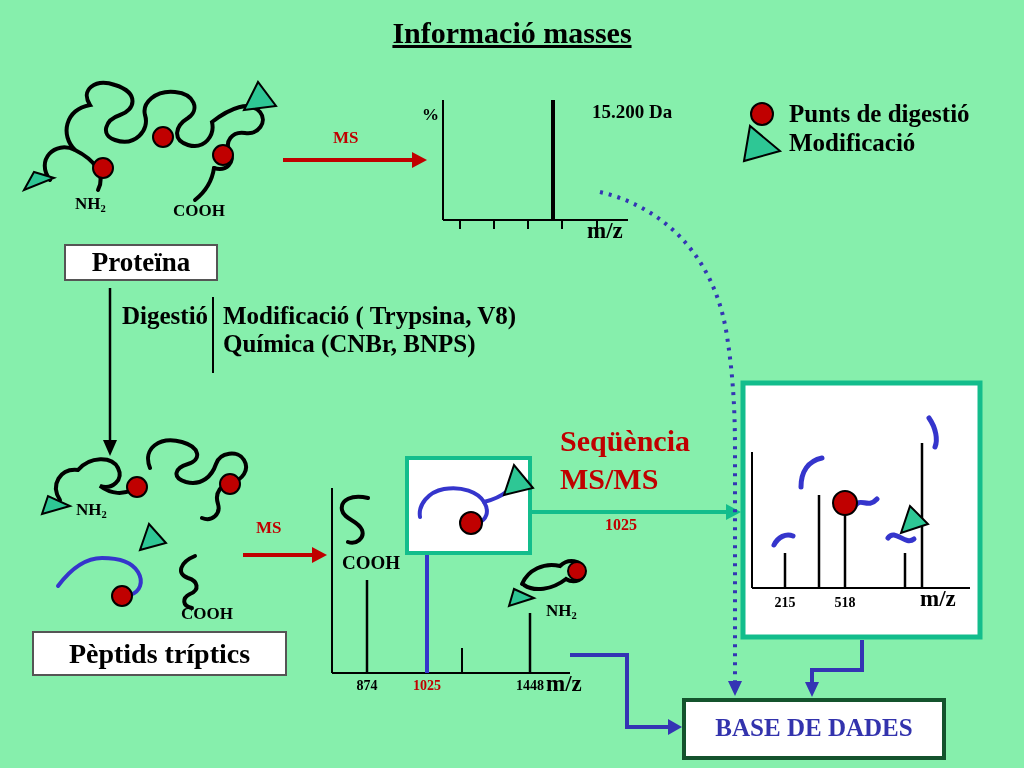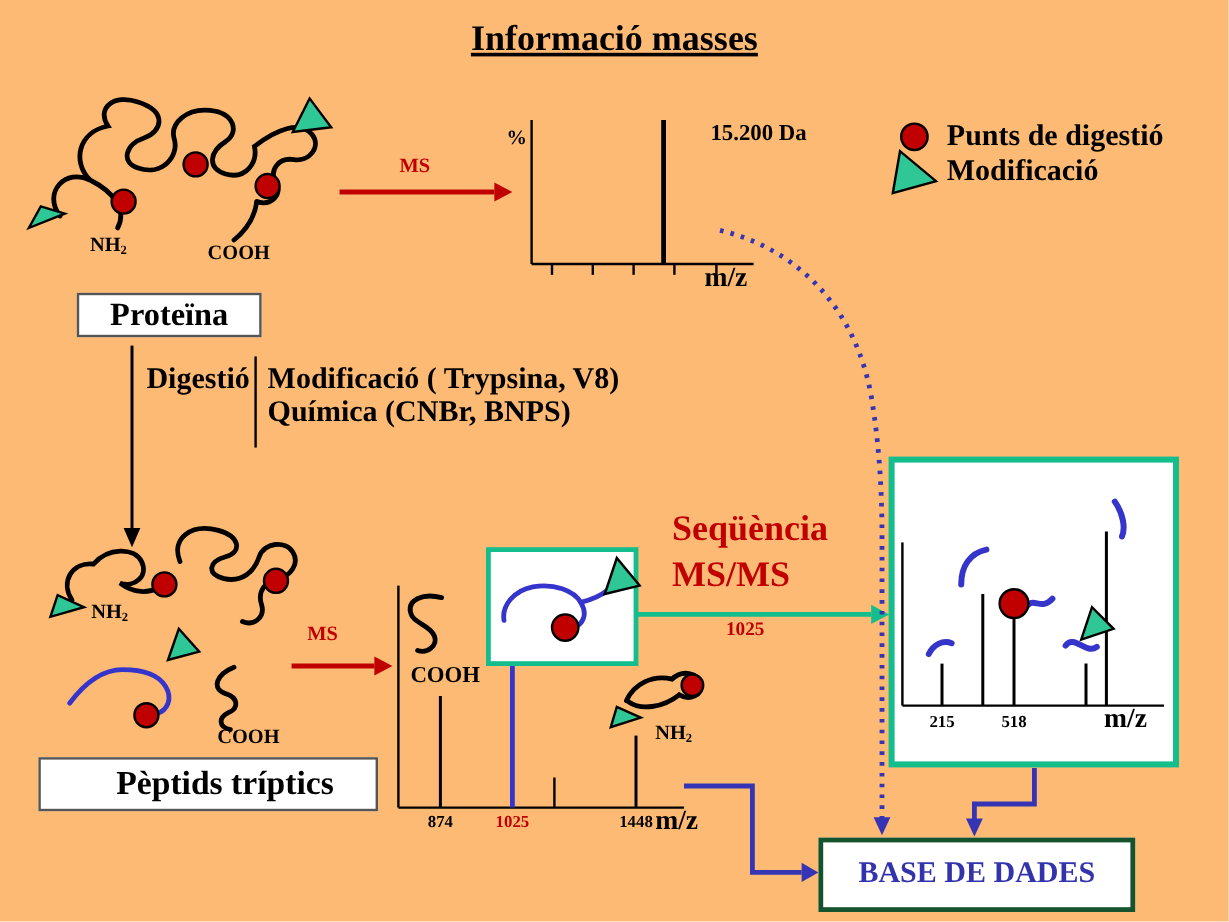--- a/index.html
+++ b/index.html
@@ -1,26 +1,26 @@
 <!DOCTYPE html>
 <html><head>
 <meta charset="utf-8">
 <style>
   html,body{margin:0;padding:0;background:#fff;}
-  #slide{position:relative;width:1024px;height:768px;background:#fdba74;overflow:hidden;
+  #slide{position:relative;width:1024px;height:768px;background:#86efac;overflow:hidden;
          font-family:"Liberation Serif","DejaVu Serif",serif;font-weight:bold;color:#000;}
   #art{position:absolute;left:0;top:0;}
   .txt{position:absolute;white-space:nowrap;}
   .sub{font-size:0.62em;vertical-align:-0.25em;}
   #title{left:262px;top:16px;width:500px;text-align:center;font-size:30px;text-decoration:underline;}
   .red{color:#c00000;}
   #proteina-box{position:absolute;left:64px;top:244px;width:150px;height:33px;border:2px solid #555;
         background:#fff;text-align:center;font-size:27px;line-height:33px;}
   #peptids-box{position:absolute;left:32px;top:631px;width:251px;height:41px;border:2px solid #555;
-        background:#fff;text-align:center;font-size:28px;line-height:41px;padding-left:28px;}
+        background:#fff;text-align:center;font-size:28px;line-height:41px;}
   #database-box{position:absolute;left:682px;top:698px;width:256px;height:54px;border:4px solid #14532d;
         background:#fff;text-align:center;font-size:25px;line-height:52px;color:#3333ad;}
   .lbl17{font-size:17px;} .lbl19{font-size:19px;} .lbl20{font-size:25px;}
   .lbl15{font-size:14px;} .lbl23{font-size:23px;} .lbl25{font-size:17px;} .lbl30{font-size:30px;}
   .ctr{text-align:center;}
 </style>
 </head>
 <body>
 
 <div id="slide">

